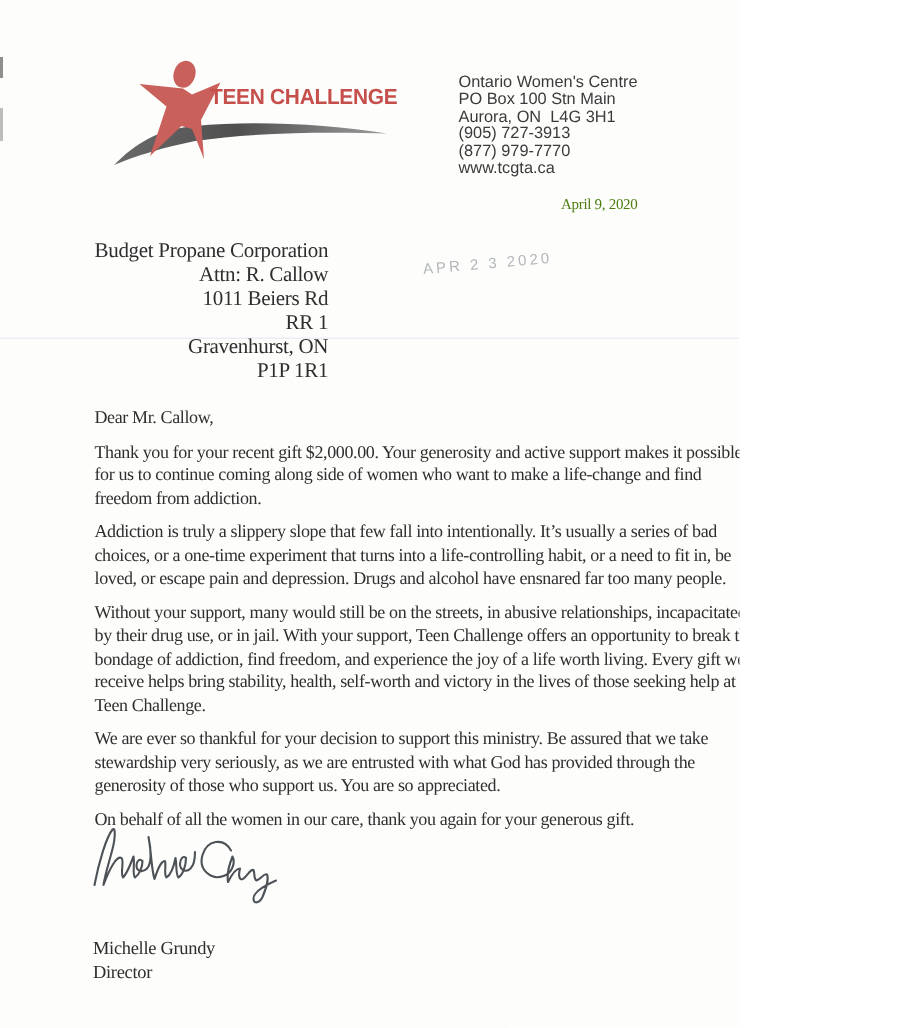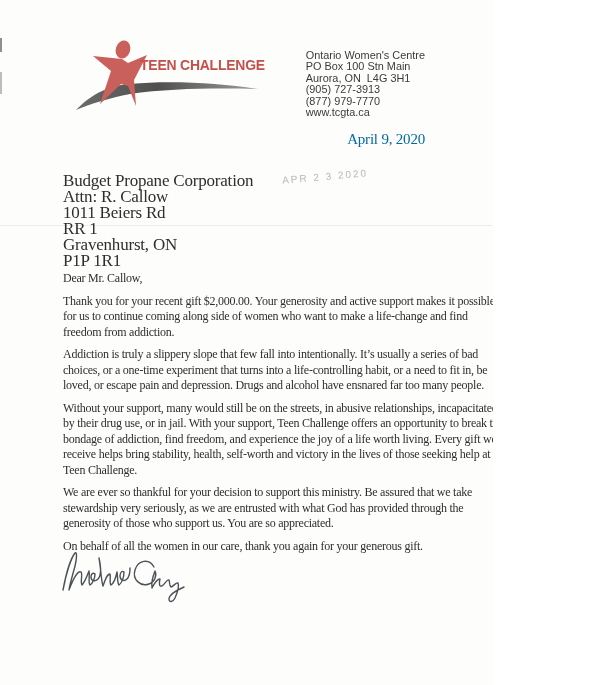--- a/index.html
+++ b/index.html
@@ -23,28 +23,29 @@
   }
   .contact-block{
     position:absolute;right:68px;top:50px;
     font-family:"Liberation Sans", sans-serif;
     font-size:10.9px;line-height:11.4px;
     color:#3b3b3b;
     white-space:pre-wrap;
   }
   .date-line{
     position:absolute;right:68px;top:131px;
-    font-size:15px;letter-spacing:-0.2px;
-    color:#0369a1;
+    font-size:10px;letter-spacing:-0.2px;
+    color:#4d7c0f;
   }
   
   .recipient-block{
-    position:absolute;left:63px;top:173px;
-    font-size:17px;line-height:16px;letter-spacing:-0.2px;
+    position:absolute;left:63px;top:160px;
+    font-size:14px;line-height:16px;letter-spacing:-0.2px;
     white-space:pre-wrap;
+    text-align:right;
   }
   .received-stamp{
     position:absolute;left:282px;top:171px;
     font-family:"Liberation Sans", sans-serif;
     font-size:10px;letter-spacing:2px;
     color:#b3b7ba;
     transform:rotate(-5deg);
     white-space:nowrap;
   }
   
@@ -128,18 +129,20 @@
     <p>On behalf of all the women in our care, thank you again for your generous gift.</p>
   </div>
 
   <svg class="signature-svg" viewBox="0 0 170 62">
     <g fill="none" stroke="#3a4046" stroke-width="1.4" stroke-linecap="round" stroke-linejoin="round" opacity="0.9">
       <path d="M7,44 C10,28 15,12 19,7 C21,5 21,12 19,20 C17,28 14,37 13,44 C17,33 22,24 25,26 C27,28 24,36 26,39 C29,36 31,30 33,25 C34,30 32,37 34,39 C37,37 39,32 39,28 C37,26 35,28 35,31 C35,35 39,36 42,33 C45,30 45,21 43,12 C45,23 45,34 47,40 C49,34 51,28 54,28 C55,31 53,37 55,39 C58,37 60,31 61,26 C62,31 61,37 63,39 C66,37 68,31 68,26 C66,24 64,27 64,30 C64,34 68,36 71,33 C73,31 74,26 74,22"></path>
       <path d="M98,21 C93,12 82,14 79,24 C76,34 85,41 93,38 C99,36 101,29 99,25 C97,30 95,36 96,42 C98,38 101,33 104,33 C103,37 103,41 106,40 C109,38 111,33 113,34 C114,36 113,40 115,41 C118,40 120,36 122,37 C123,39 122,45 119,52 C117,56 113,57 113,53 C113,49 119,45 128,41"></path>
     </g>
   </svg>
 
+  <div class="signer-block">Michelle Grundy
+Director</div>
 
   <svg class="corner-svg" viewBox="0 0 70 112">
     <path d="M63,5 C61,40 45,85 10,112 L70,112 L70,37 C67,27 64,15 63,5 Z" fill="#c0504d"></path>
   </svg>
 
 </div>
 
 </body></html>

